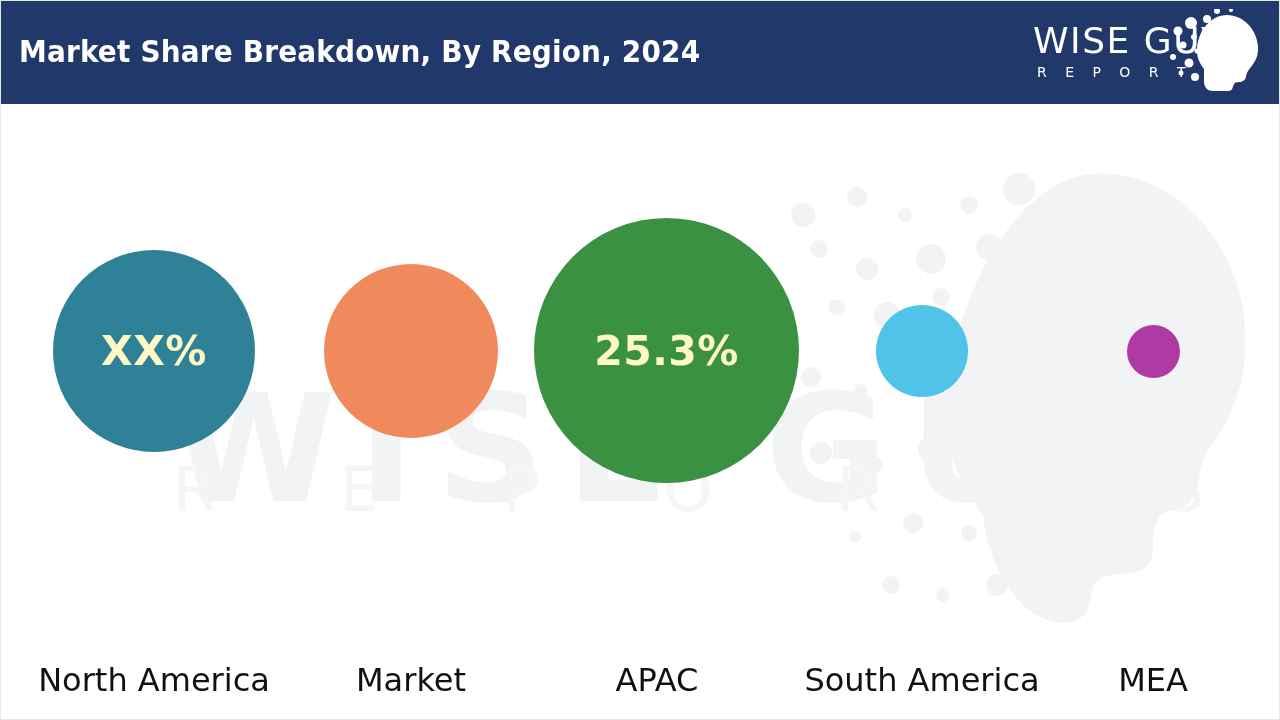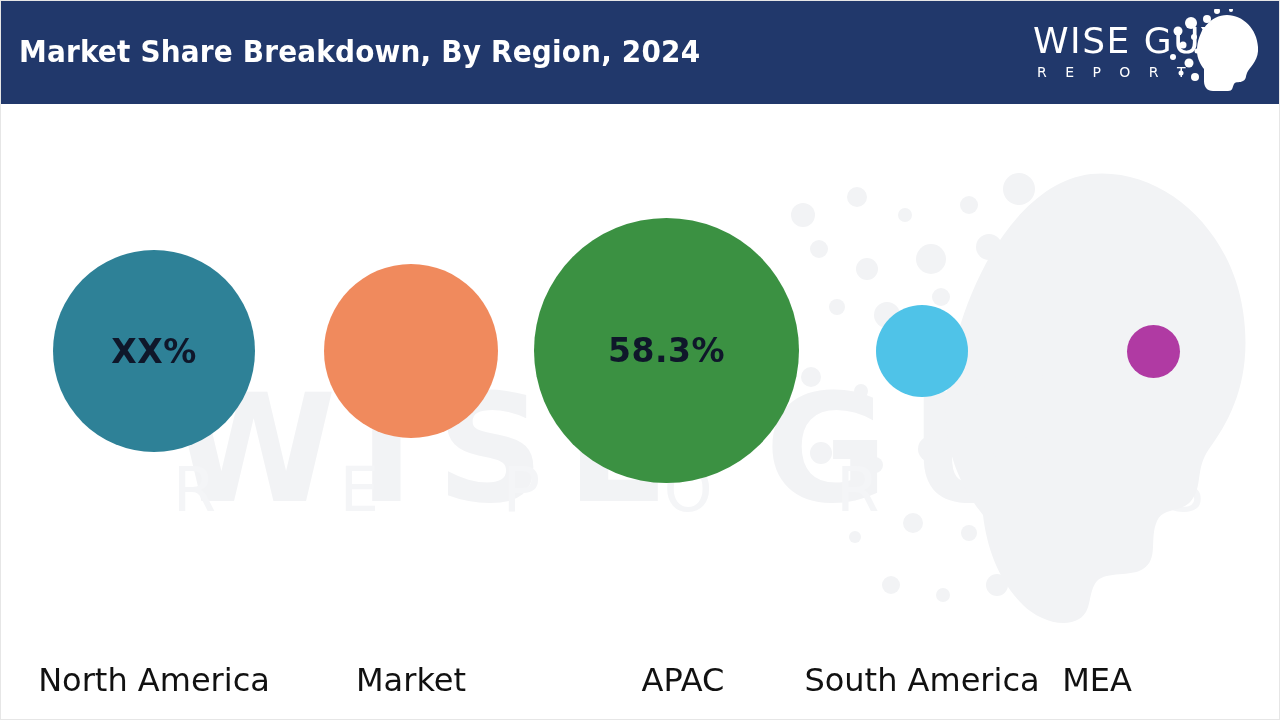--- a/index.html
+++ b/index.html
@@ -97,22 +97,22 @@
     height: 617px;
   }
   .bubble {
     position: absolute;
     border-radius: 50%;
     display: flex;
     align-items: center;
     justify-content: center;
   }
   .bubble-value {
-    color: #0f172a;
-    font-size: 33px;
+    color: #fef9c3;
+    font-size: 41px;
     font-weight: bold;
     letter-spacing: 0.5px;
     white-space: nowrap;
   }
   .bubble-value.small { font-size: 28px; }
 
   
   .labels {
     position: absolute;
     left: 0;
@@ -217,33 +217,33 @@
 
     <div class="bubble" style="width:202px;height:202px;left:52px;top:146px;background:#2e8197;">
       <span class="bubble-value">XX%</span>
     </div>
 
     <div class="bubble" style="width:174px;height:174px;left:323px;top:160px;background:#f08a5d;">
       <span class="bubble-value"></span>
     </div>
 
     <div class="bubble" style="width:265px;height:265px;left:533px;top:114px;background:#3b9142;">
-      <span class="bubble-value">58.3%</span>
+      <span class="bubble-value">25.3%</span>
     </div>
 
     <div class="bubble" style="width:92px;height:92px;left:875px;top:201px;background:#4fc3e8;">
       <span class="bubble-value small"></span>
     </div>
 
     <div class="bubble" style="width:53px;height:53px;left:1126px;top:221px;background:#b03aa3;">
       <span class="bubble-value small"></span>
     </div>
   </div>
 
   <div class="labels">
     <div class="cat-label" style="left:153px;">North America</div>
     <div class="cat-label" style="left:410px;">Market</div>
-    <div class="cat-label" style="left:682px;">APAC</div>
+    <div class="cat-label" style="left:656px;">APAC</div>
     <div class="cat-label" style="left:921px;">South America</div>
-    <div class="cat-label" style="left:1096px;">MEA</div>
+    <div class="cat-label" style="left:1152px;">MEA</div>
   </div>
 
 </div>
 
 </body></html>

